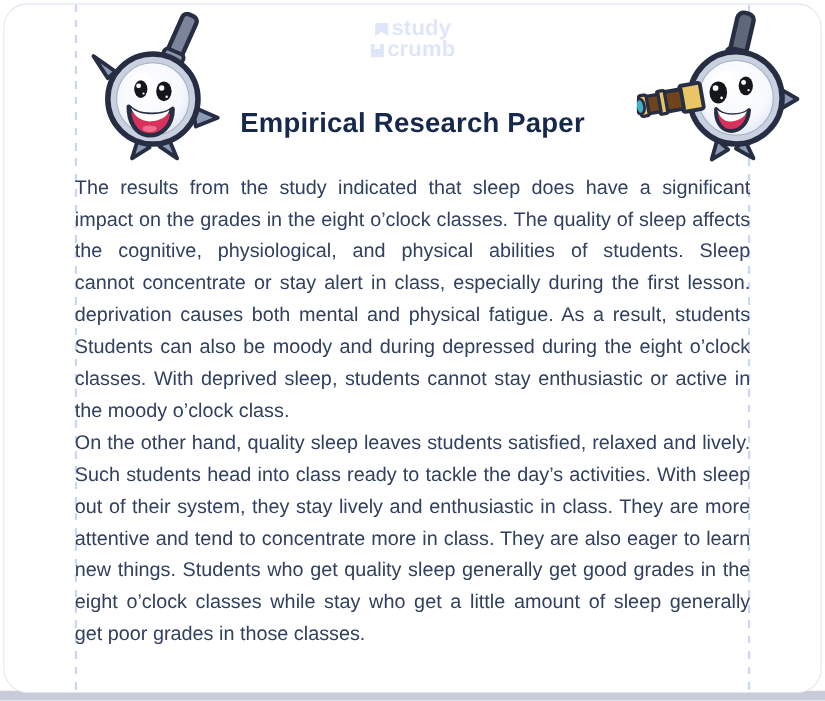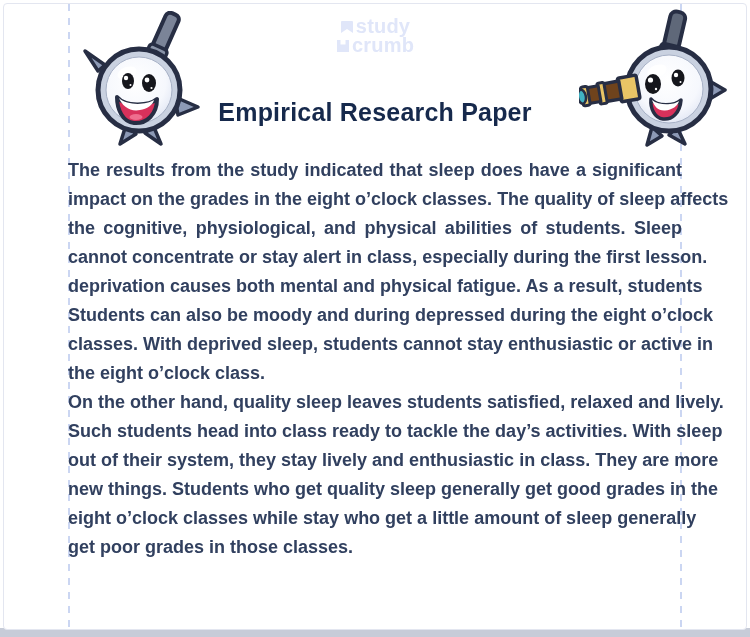--- a/index.html
+++ b/index.html
@@ -7,21 +7,21 @@
     width:750px; height:637px; position:relative; overflow:hidden;
     background:#ffffff;
     font-family:"Liberation Sans","DejaVu Sans",sans-serif;
   }
   .edge-strip {
     position:absolute; left:0; right:0; bottom:0; height:9px;
     background:#c7ccd8; z-index:0;
   }
   .card {
     position:absolute; left:3px; top:3px; right:3px; bottom:7px;
-    background:#ffffff; border:1.5px solid #e3e6f0; border-radius:4px;
+    background:#ffffff; border:1.5px solid #e3e6f0; border-radius:22px;
     z-index:1; overflow:hidden;
   }
   .guide {
     position:absolute; top:0; bottom:0; width:1.6px; z-index:1;
     background:repeating-linear-gradient(to bottom,#cbd6f2 0 7px, transparent 7px 14px);
   }
   .guide-left  { left:64px; }
   .guide-right { left:676px; }
 
   .watermark {
@@ -34,21 +34,21 @@
   .wm-icon { display:block; }
 
   .page-title {
     position:absolute; top:94px; left:0; right:0; z-index:2;
     text-align:center; font-size:25px; font-weight:bold;
     color:#16294c; letter-spacing:0.2px;
   }
 
   .textblock {
     position:absolute; left:64px; top:152px; width:614px; z-index:2;
-    color:#31405f; font-size:18px;font-weight:bold;
+    color:#31405f; font-size:18px;
   }
   .line {
     height:29px; line-height:29px; white-space:nowrap;
     text-align:justify; text-align-last:justify;
   }
   .line.para-last { text-align-last:left; }
 
   .mascot { position:absolute; z-index:3; }
   .mascot-left  { left:77px; top:7px; }
   .mascot-right { left:575px; top:5px; }
@@ -170,22 +170,23 @@
   </svg>
 
   <div class="textblock">
     <div class="line">The results from the study indicated that sleep does have a significant</div>
     <div class="line">impact on the grades in the eight o’clock classes. The quality of sleep affects</div>
     <div class="line">the cognitive, physiological, and physical abilities of students. Sleep</div>
     <div class="line">cannot concentrate or stay alert in class, especially during the first lesson.</div>
     <div class="line">deprivation causes both mental and physical fatigue. As a result, students</div>
     <div class="line">Students can also be moody and during depressed during the eight o’clock</div>
     <div class="line">classes. With deprived sleep, students cannot stay enthusiastic or active in</div>
-    <div class="line para-last">the eight o’clock class.</div>
+    <div class="line para-last">the moody o’clock class.</div>
     <div class="line">On the other hand, quality sleep leaves students satisfied, relaxed and lively.</div>
     <div class="line">Such students head into class ready to tackle the day’s activities. With sleep</div>
     <div class="line">out of their system, they stay lively and enthusiastic in class. They are more</div>
+    <div class="line">attentive and tend to concentrate more in class. They are also eager to learn</div>
     <div class="line">new things. Students who get quality sleep generally get good grades in the</div>
     <div class="line">eight o’clock classes while stay who get a little amount of sleep generally</div>
     <div class="line para-last">get poor grades in those classes.</div>
   </div>
 
 </div>
 
 </body></html>

